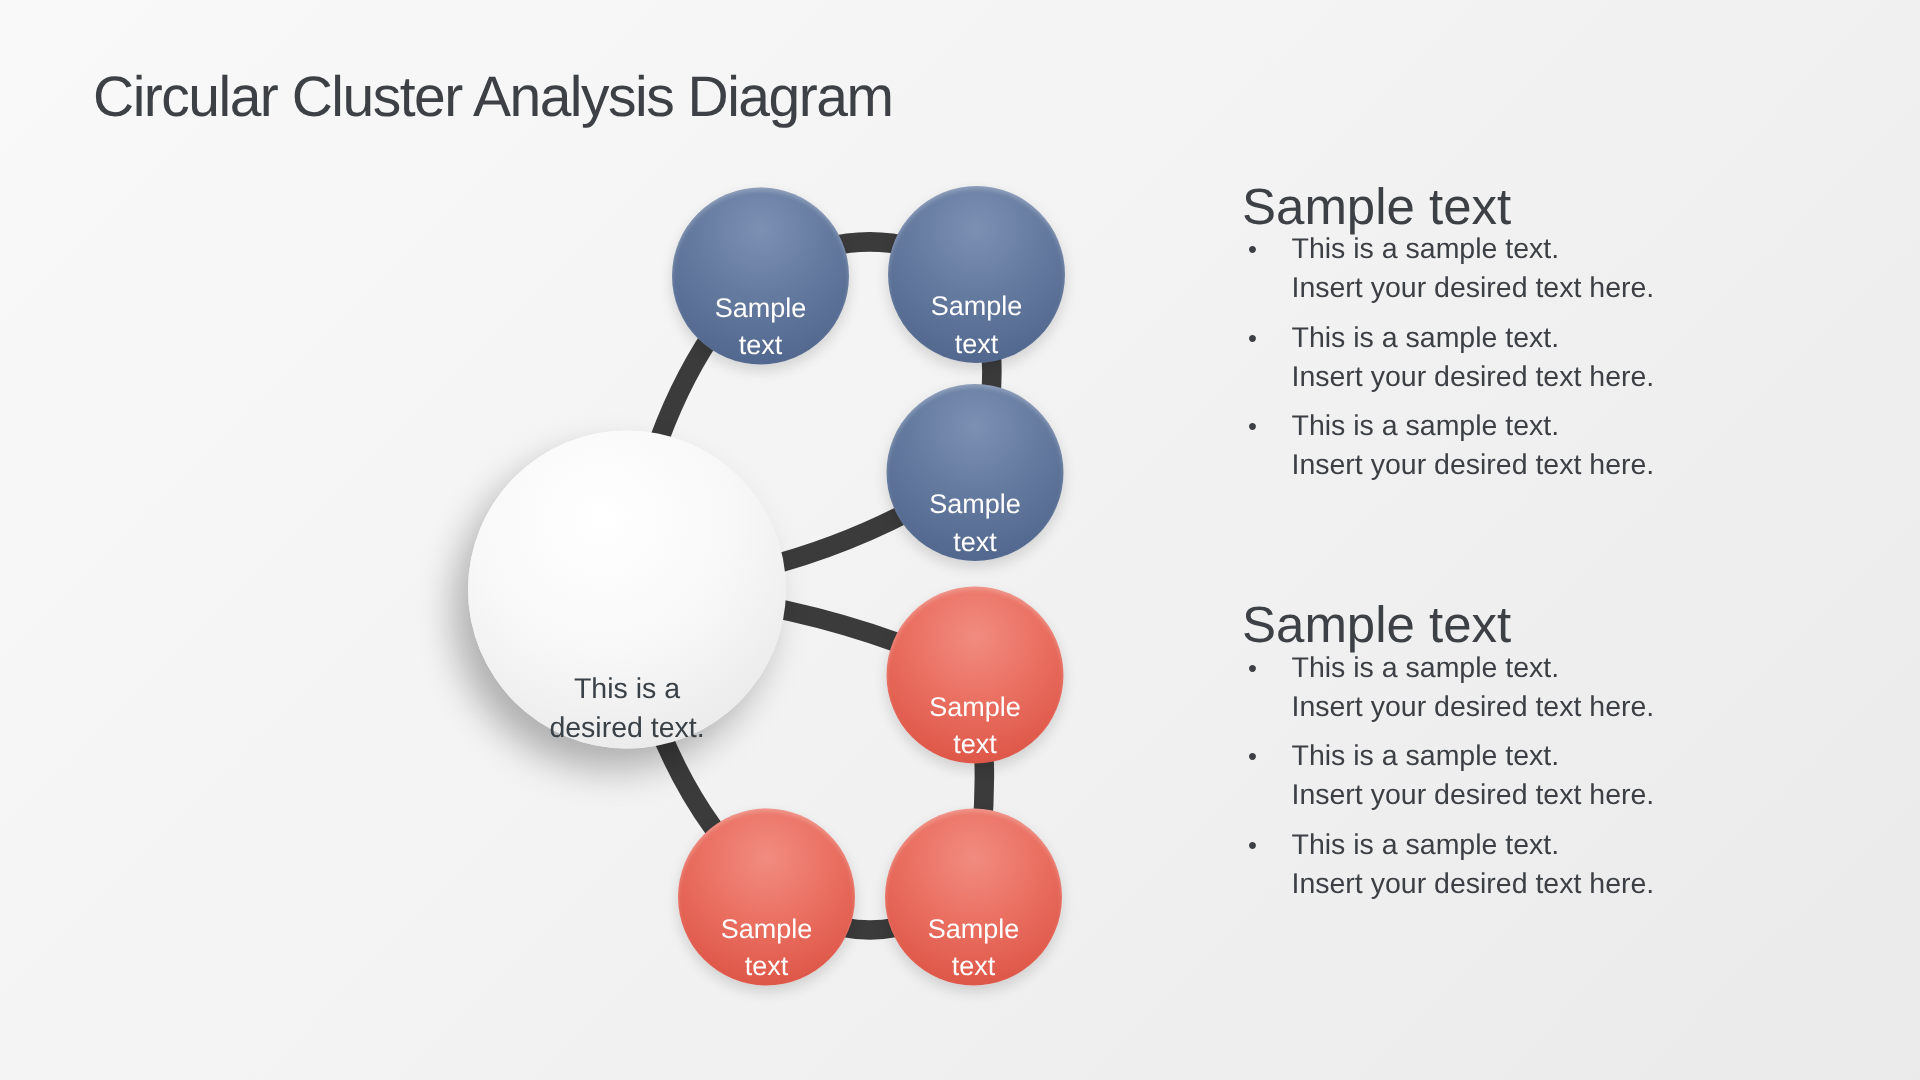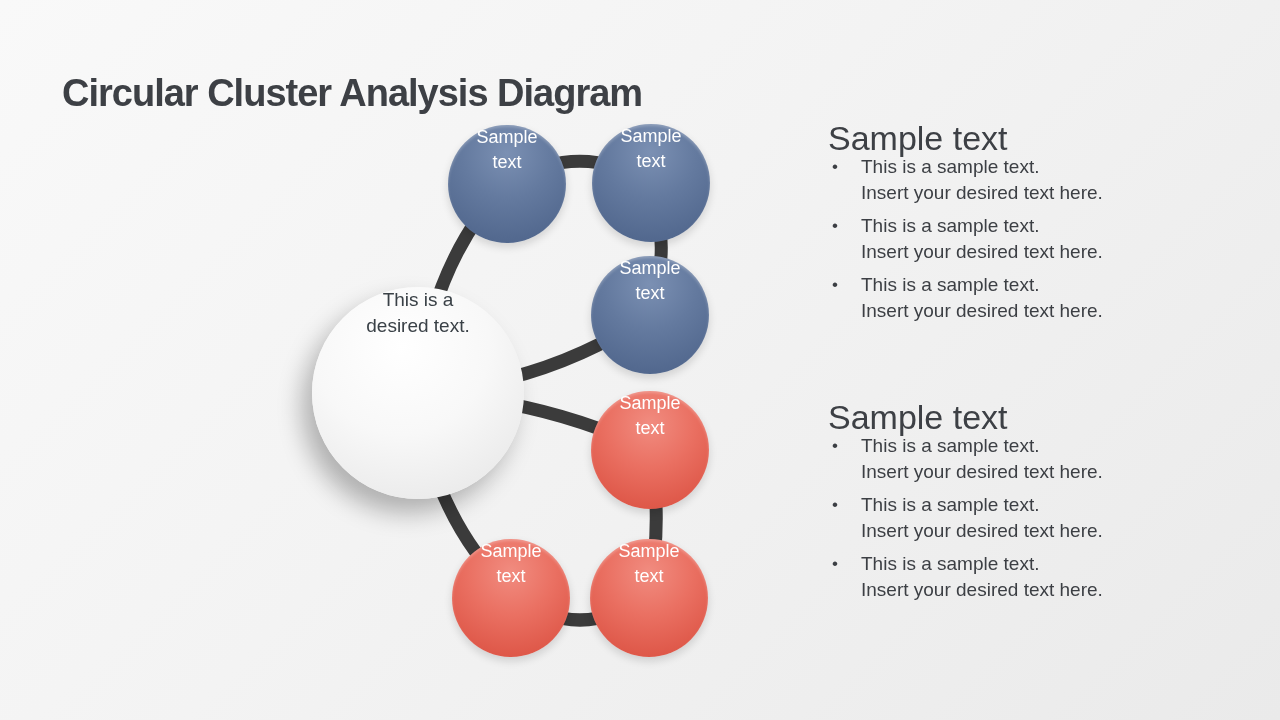--- a/index.html
+++ b/index.html
@@ -6,33 +6,33 @@
   html,body { width:1280px; height:720px; overflow:hidden; }
   body { font-family:"Liberation Sans", sans-serif; }
 
   .slide {
     position:relative; width:1280px; height:720px;
     background: linear-gradient(135deg, #f9f9f9 0%, #f3f3f3 45%, #eaeaea 100%);
   }
 
   .slide-title {
     position:absolute; left:62px; top:44px;
-    font-size:38px; font-weight:700; letter-spacing:-1px;
-    color:#3d4045; white-space:nowrap;margin-top:28px;
+    font-size:38px; font-weight:400; letter-spacing:-1px;
+    color:#3d4045; white-space:nowrap;
   }
 
   
   .diagram { position:absolute; inset:0; }
 
   .connectors { position:absolute; left:0; top:0; z-index:1; pointer-events:none; }
   .connectors path { stroke:#3b3b3b; stroke-width:13; fill:none; stroke-linecap:round; }
 
   .node {
     position:absolute; border-radius:50%;
-    display:flex; align-items:flex-start; justify-content:center;
+    display:flex; align-items:flex-end; justify-content:center;
     text-align:center;
   }
   .node span { display:block; }
 
   .center-node {
     left:312px; top:287px; width:212px; height:212px; z-index:2;
     background: radial-gradient(circle at 42% 28%, #ffffff 0%, #f8f8f8 45%, #ebebeb 80%, #e2e2e2 100%);
     box-shadow: -10px 14px 24px rgba(0,0,0,0.28);
     color:#3a4147; font-size:19px; line-height:26px;
   }

